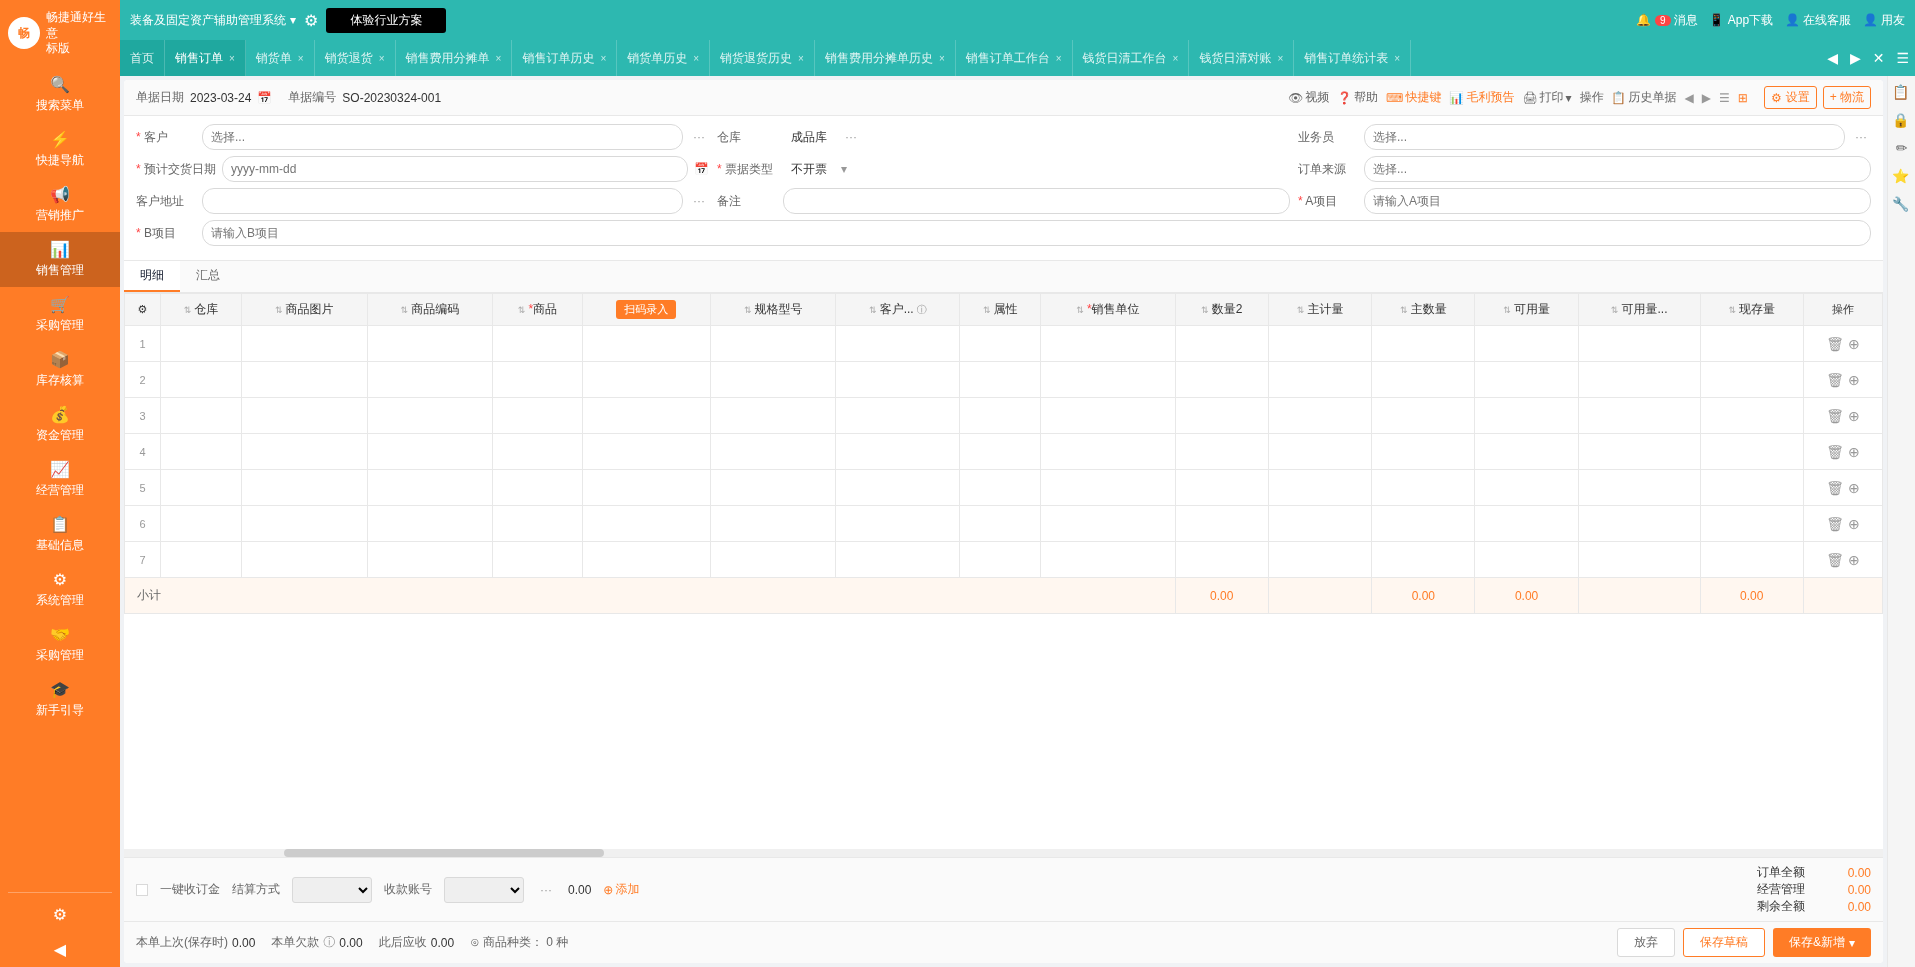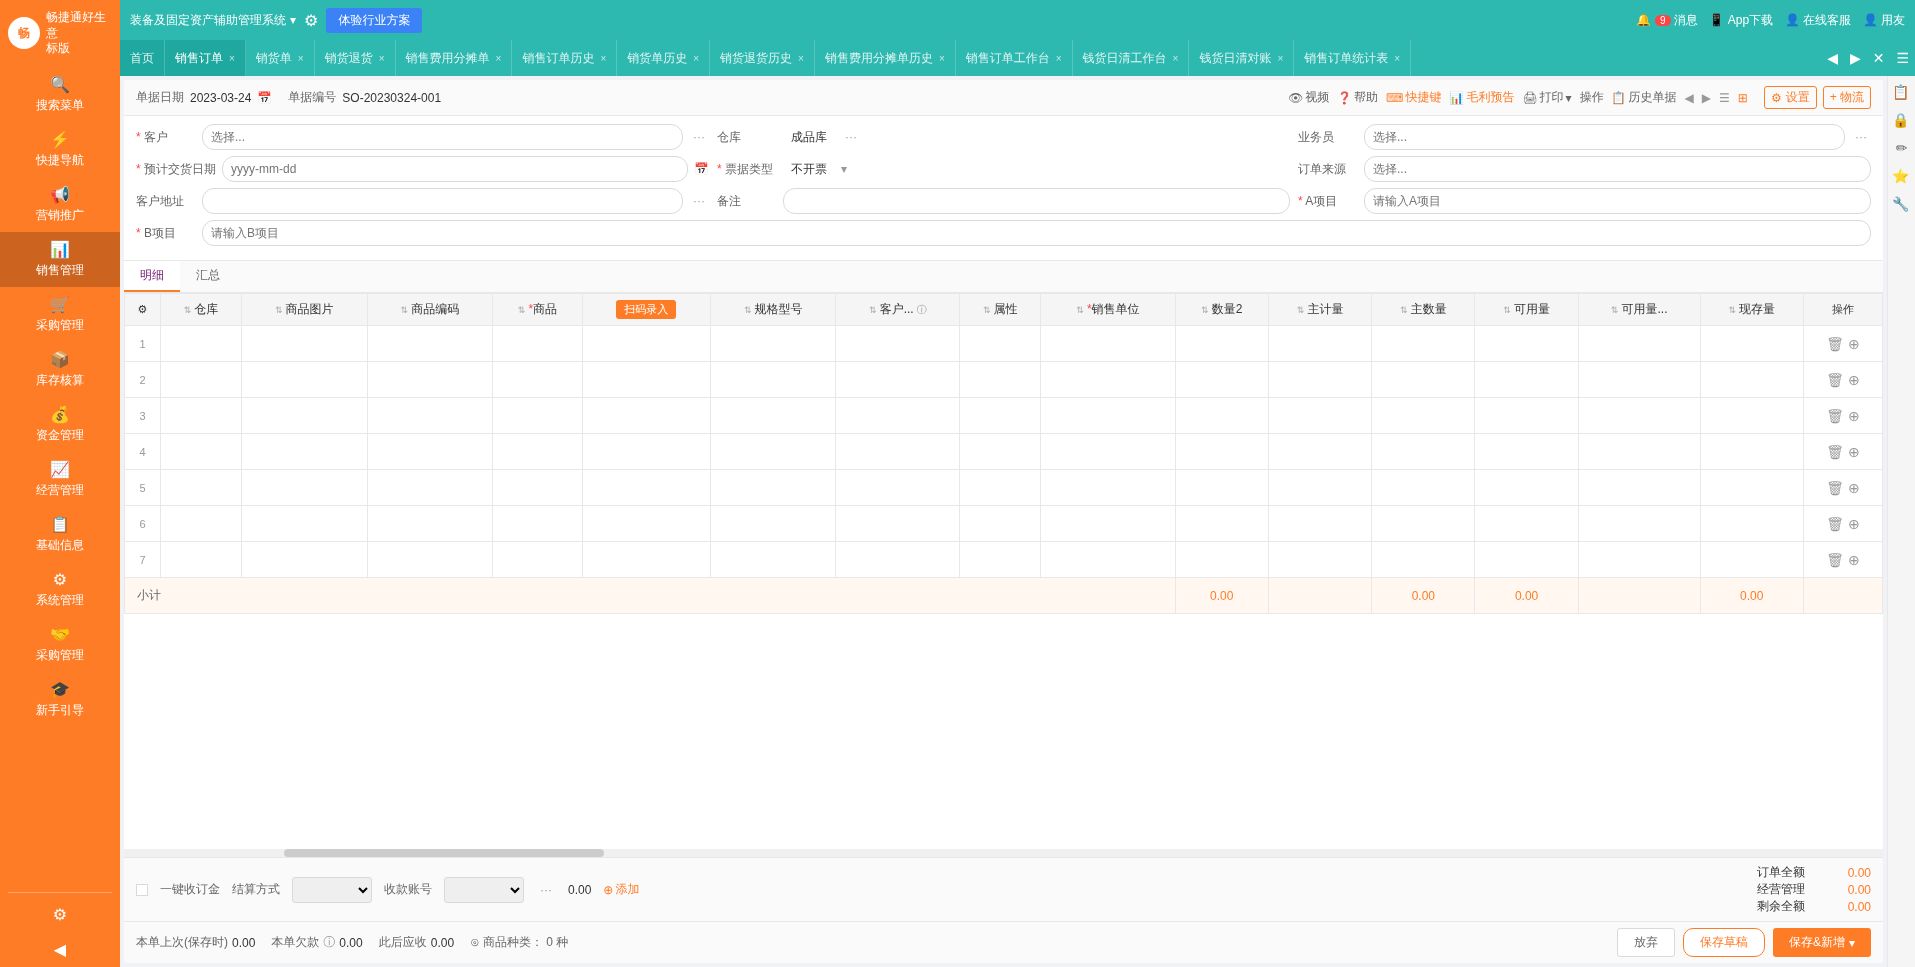--- a/index.html
+++ b/index.html
@@ -68,24 +68,24 @@
       flex-shrink: 0;
     }
     .topbar-title {
       color: white;
       font-size: 13px;
       display: flex;
       align-items: center;
       gap: 4px;
     }
     .topbar-btn {
-      background: #3b82f6;
+      background: #000000;
       color: white;
       border: none;
-      padding: 4px 12px;
+      padding: 4px 24px;
       border-radius: 3px;
       cursor: pointer;
       font-size: 12px;
     }
     .topbar-right {
       margin-left: auto;
       display: flex;
       align-items: center;
       gap: 12px;
       color: white;
@@ -201,21 +201,21 @@
       flex-shrink: 0;
     }
     .detail-tab {
       padding: 6px 16px;
       cursor: pointer;
       font-size: 13px;
       color: #666;
       border-bottom: 2px solid transparent;
     }
     .detail-tab.active {
-      color: #701a75;
+      color: #0f172a;
       border-bottom-color: #ff7c26;
       background: white;
     }
 
     
     .table-container {
       flex: 1;
       overflow-y: auto;
       overflow-x: auto;
     }
@@ -321,21 +321,21 @@
       padding: 5px 16px;
       border-radius: 3px;
       cursor: pointer;
       color: #666;
       font-size: 12px;
     }
     .btn-save-draft {
       border: 1px solid #ff7c26;
       background: white;
       padding: 5px 16px;
-      border-radius: 10px;
+      border-radius: 3px;
       cursor: pointer;
       color: #ff7c26;
       font-size: 12px;
     }
     .btn-save-new {
       background: #ff7c26;
       color: white;
       border: none;
       padding: 5px 16px;
       border-radius: 3px;

